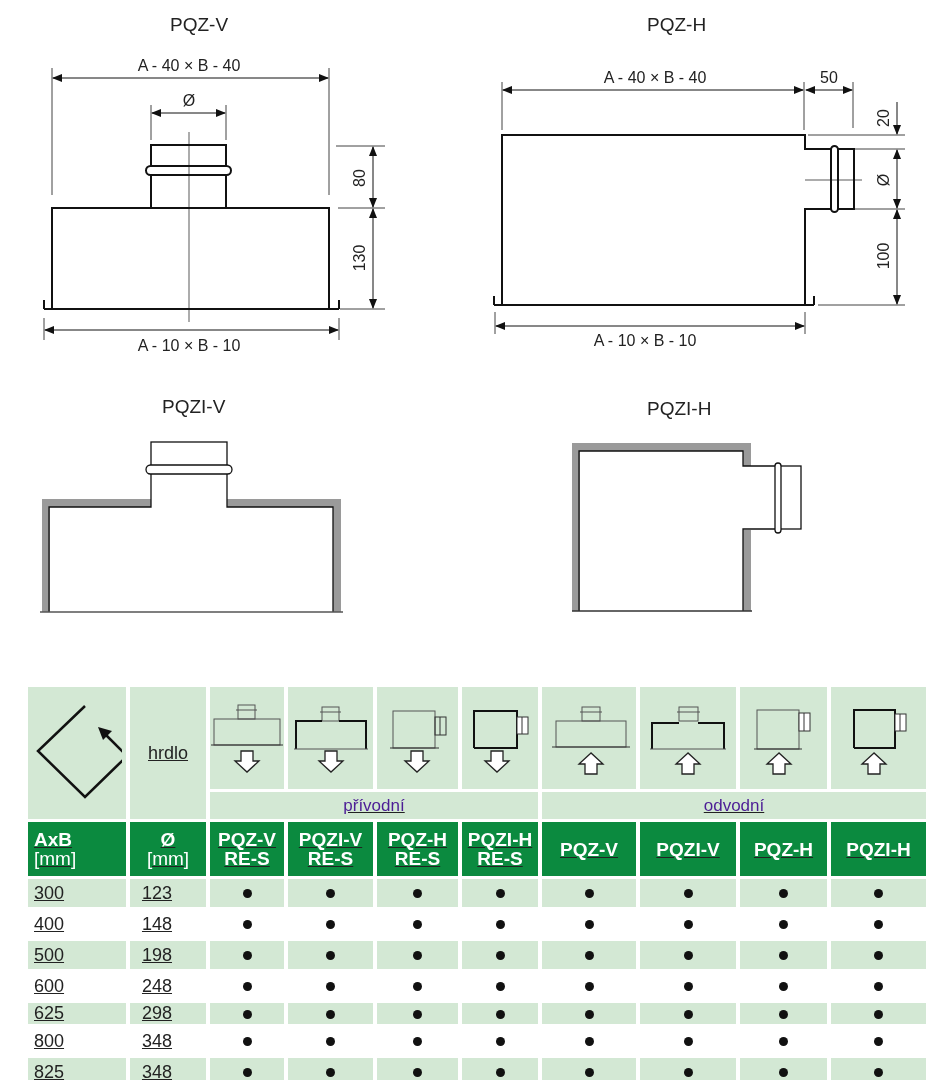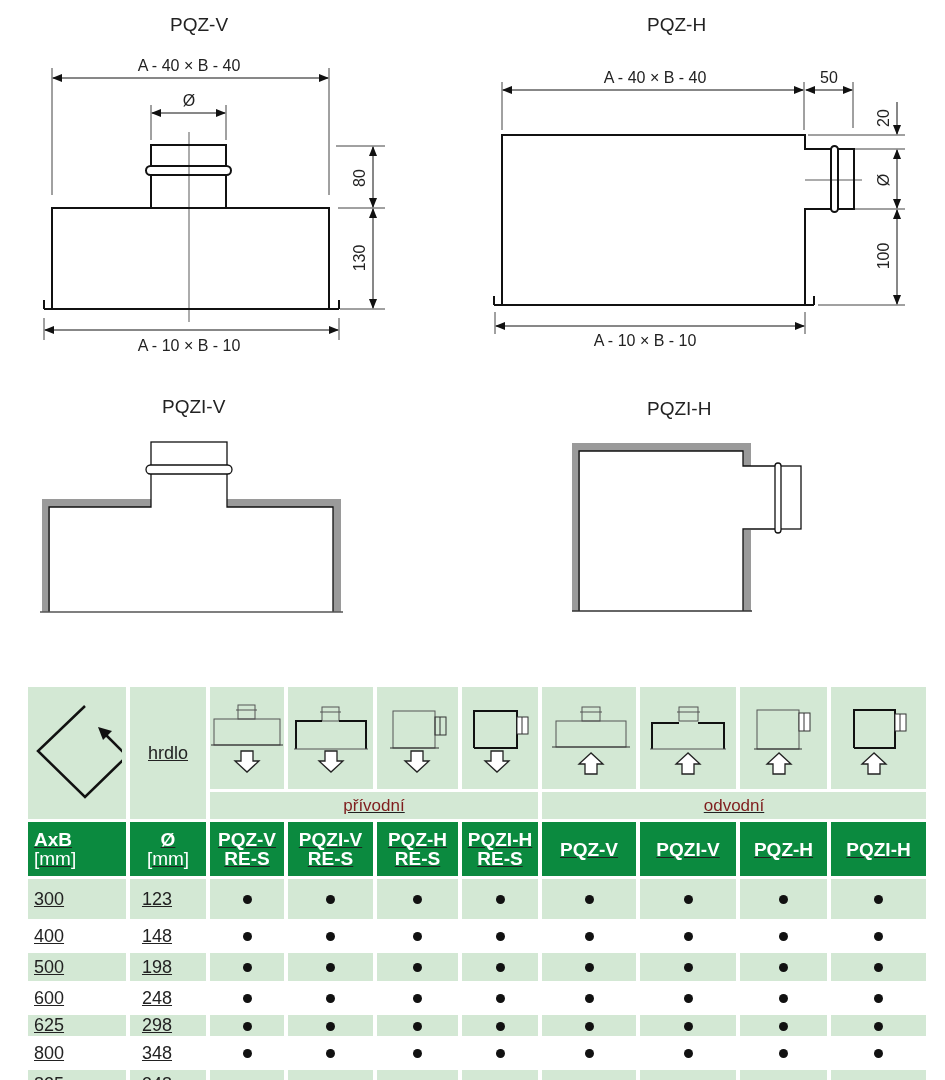--- a/index.html
+++ b/index.html
@@ -9,21 +9,21 @@
   svg { position:absolute; left:0; top:0; }
   table.spec { position:absolute; left:24px; top:684px; border-collapse:separate; border-spacing:4px 3px;text-decoration:underline; }
   table.spec td { padding:0; text-align:center; vertical-align:middle; }
   .lg { background:#d3e8d4; }
   .g { background:#0b8a3f; color:#fff; font-weight:bold; font-size:19px; line-height:19px; }
   .g .sub { font-weight:normal; }
   .cell-num { font-size:18px; color:#222; }
   .left { text-align:left !important; padding-left:6px !important; }
   .right { text-align:left; padding-right:22px !important; }
   .dot { display:inline-block; width:9px; height:9px; border-radius:50%; background:#111; }
-  .grp { font-size:17px; color:#7f1d1d; height:27px; }
+  .grp { font-size:17px; color:#4c1d95; height:27px; }
   .icon-cell { height:102px; }
 </style>
 </head>
 <body>
 
 <div class="title" style="left:170px;top:14px;">PQZ-V</div>
 <div class="title" style="left:647px;top:14px;">PQZ-H</div>
 <div class="title" style="left:162px;top:396px;">PQZI-V</div>
 <div class="title" style="left:647px;top:398px;">PQZI-H</div>
 
@@ -230,21 +230,21 @@
     <td class="g"><span>PQZI-V</span><br><span>RE-S</span></td>
     <td class="g"><span>PQZ-H</span><br><span>RE-S</span></td>
     <td class="g"><span>PQZI-H</span><br><span>RE-S</span></td>
     <td class="g"><span>PQZ-V</span></td>
     <td class="g"><span>PQZI-V</span></td>
     <td class="g"><span>PQZ-H</span></td>
     <td class="g"><span>PQZI-H</span></td>
   </tr>
   </tbody>
     <tbody id="rows">
-      <tr style="height: 40px;">
+      <tr style="height: 28px;">
         <td class="lg left cell-num">300</td>
         <td class="lg right cell-num">123</td>
         <td class="lg"><span class="dot"></span></td>
         <td class="lg"><span class="dot"></span></td>
         <td class="lg"><span class="dot"></span></td>
         <td class="lg"><span class="dot"></span></td>
         <td class="lg"><span class="dot"></span></td>
         <td class="lg"><span class="dot"></span></td>
         <td class="lg"><span class="dot"></span></td>
         <td class="lg"><span class="dot"></span></td>

